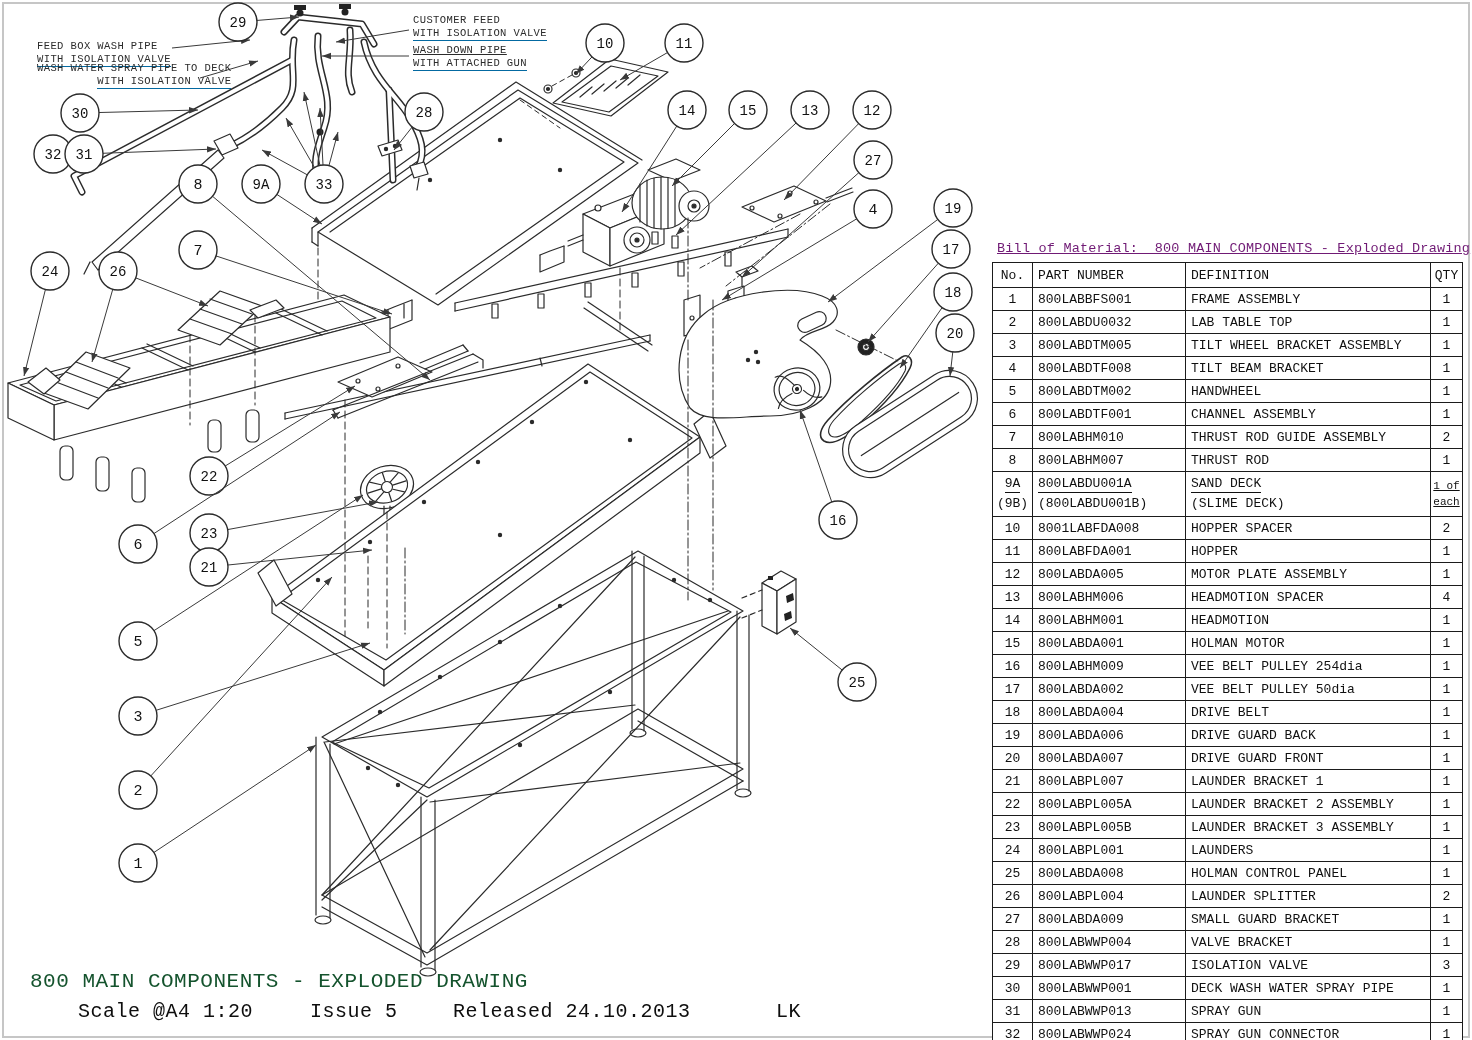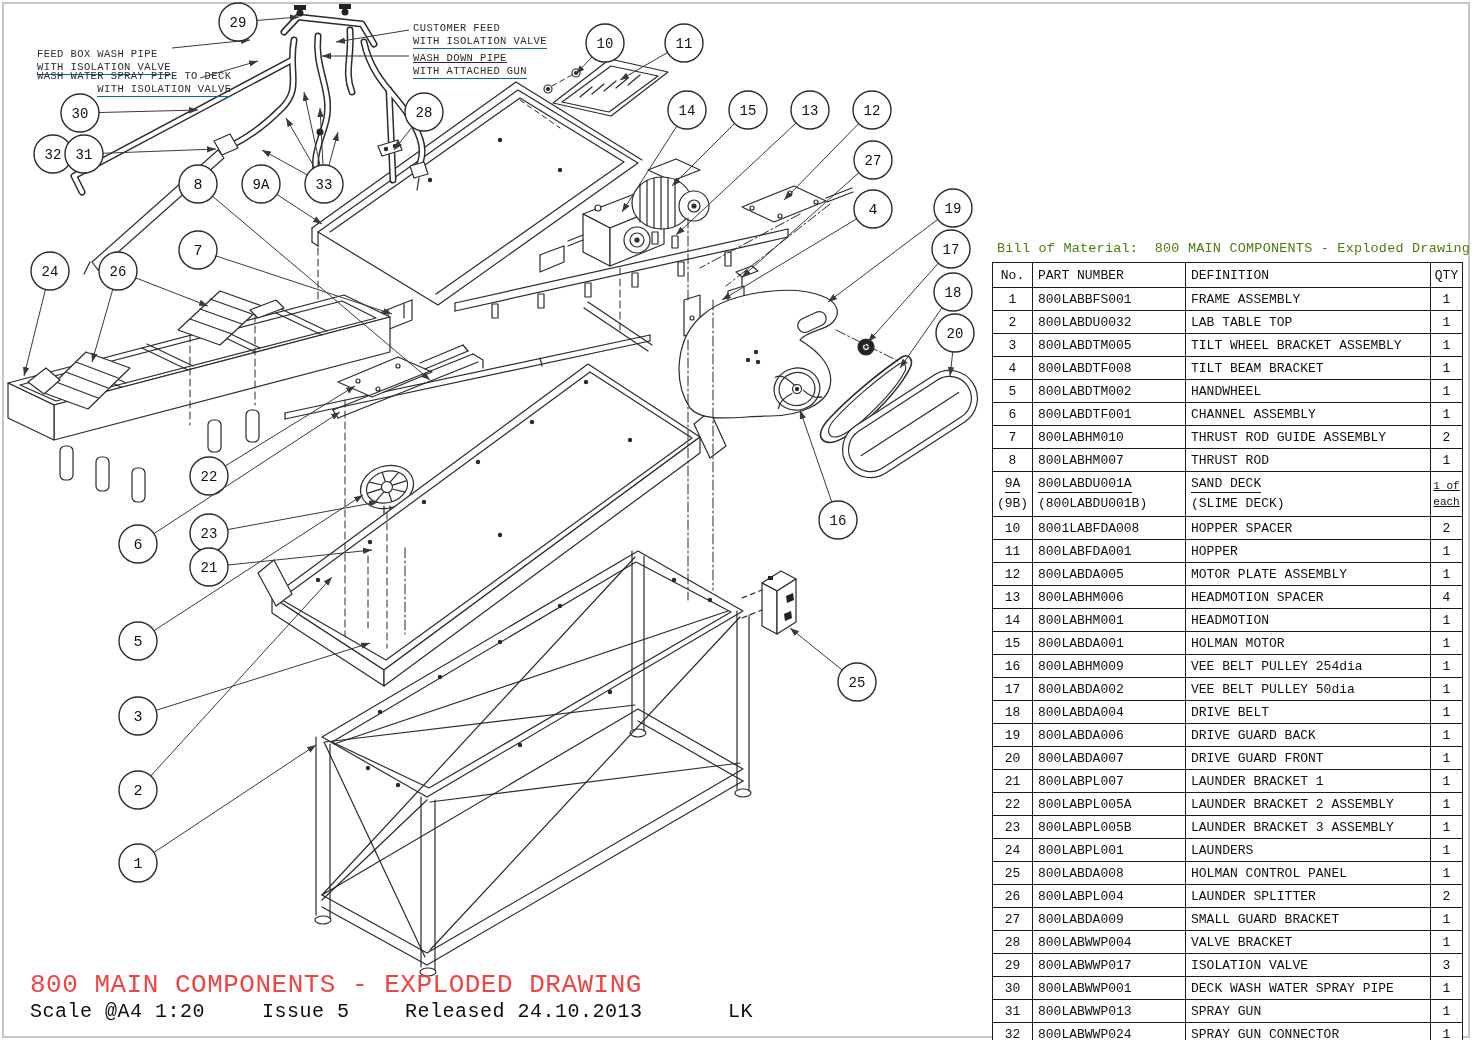--- a/index.html
+++ b/index.html
@@ -3,37 +3,37 @@
 <meta charset="utf-8">
 <style>
   html,body{margin:0;padding:0;}
   body{
     width:1472px;height:1040px;position:relative;background:#ffffff;
     font-family:"Liberation Mono","DejaVu Sans Mono",monospace;color:#111;
     overflow:hidden;
   }
   .page-frame{position:absolute;inset:2px;border:2px solid #c6c6c6;pointer-events:none;}
   #draw-svg{position:absolute;left:0;top:0;}
-  .anno{position:absolute;font-size:10.5px;line-height:13px;letter-spacing:.4px;color:#2b2b2b;white-space:pre;margin-top:8px;}
+  .anno{position:absolute;font-size:10.5px;line-height:13px;letter-spacing:.4px;color:#2b2b2b;white-space:pre;}
   .anno .u{border-bottom:1px solid #0369a1;display:inline-block;}
-  .bom-caption{position:absolute;left:997px;top:241px;font-size:13.5px;color:#4d7c0f;white-space:pre;letter-spacing:.2px;}
+  .bom-caption{position:absolute;left:997px;top:241px;font-size:13.5px;color:#701a75;white-space:pre;letter-spacing:.2px;text-decoration:underline;}
   table.bom{position:absolute;left:992px;top:262px;width:470px;border-collapse:collapse;table-layout:fixed;background:#fff;}
   table.bom th,table.bom td{
     border:1px solid #1b1b1b;height:22px;padding:0 5px;font-weight:normal;
     font-size:13px;text-align:left;white-space:nowrap;overflow:hidden;color:#101010;
   }
   table.bom th{height:24px;}
   table.bom .c{text-align:center;padding:0 2px;}
   table.bom td.two{height:44px;}
   table.bom td.two div{line-height:20px;}
   .u2{border-bottom:1px solid #101010;display:inline-block;line-height:17px;}
   td.qty2{font-size:11px !important;text-decoration:underline;}
   td.qty2 div{line-height:16px !important;text-align:center;}
-  .title1{position:absolute;left:30px;top:970px;font-size:26px;letter-spacing:.5px;color:#ef4444;}
-  .title2{position:absolute;top:1000px;font-size:20px;letter-spacing:.5px;color:#0e0e0e;}
+  .title1{position:absolute;left:30px;top:970px;font-size:21px;letter-spacing:.5px;color:#14532d;}
+  .title2{position:absolute;top:1000px;font-size:20px;letter-spacing:.5px;color:#0e0e0e;margin-left:48px;}
 </style>
 </head>
 <body>
 
 <div class="page-frame"></div>
 
 <svg id="draw-svg" width="1472" height="1040" viewBox="0 0 1472 1040">
   <defs>
     <marker id="arr" viewBox="0 -4 10 8" refX="9" refY="0" markerWidth="10" markerHeight="8" orient="auto" markerUnits="userSpaceOnUse">
       <path d="M9,0 L0,3.2 L0,-3.2 Z" fill="#3a3a3a"></path>

